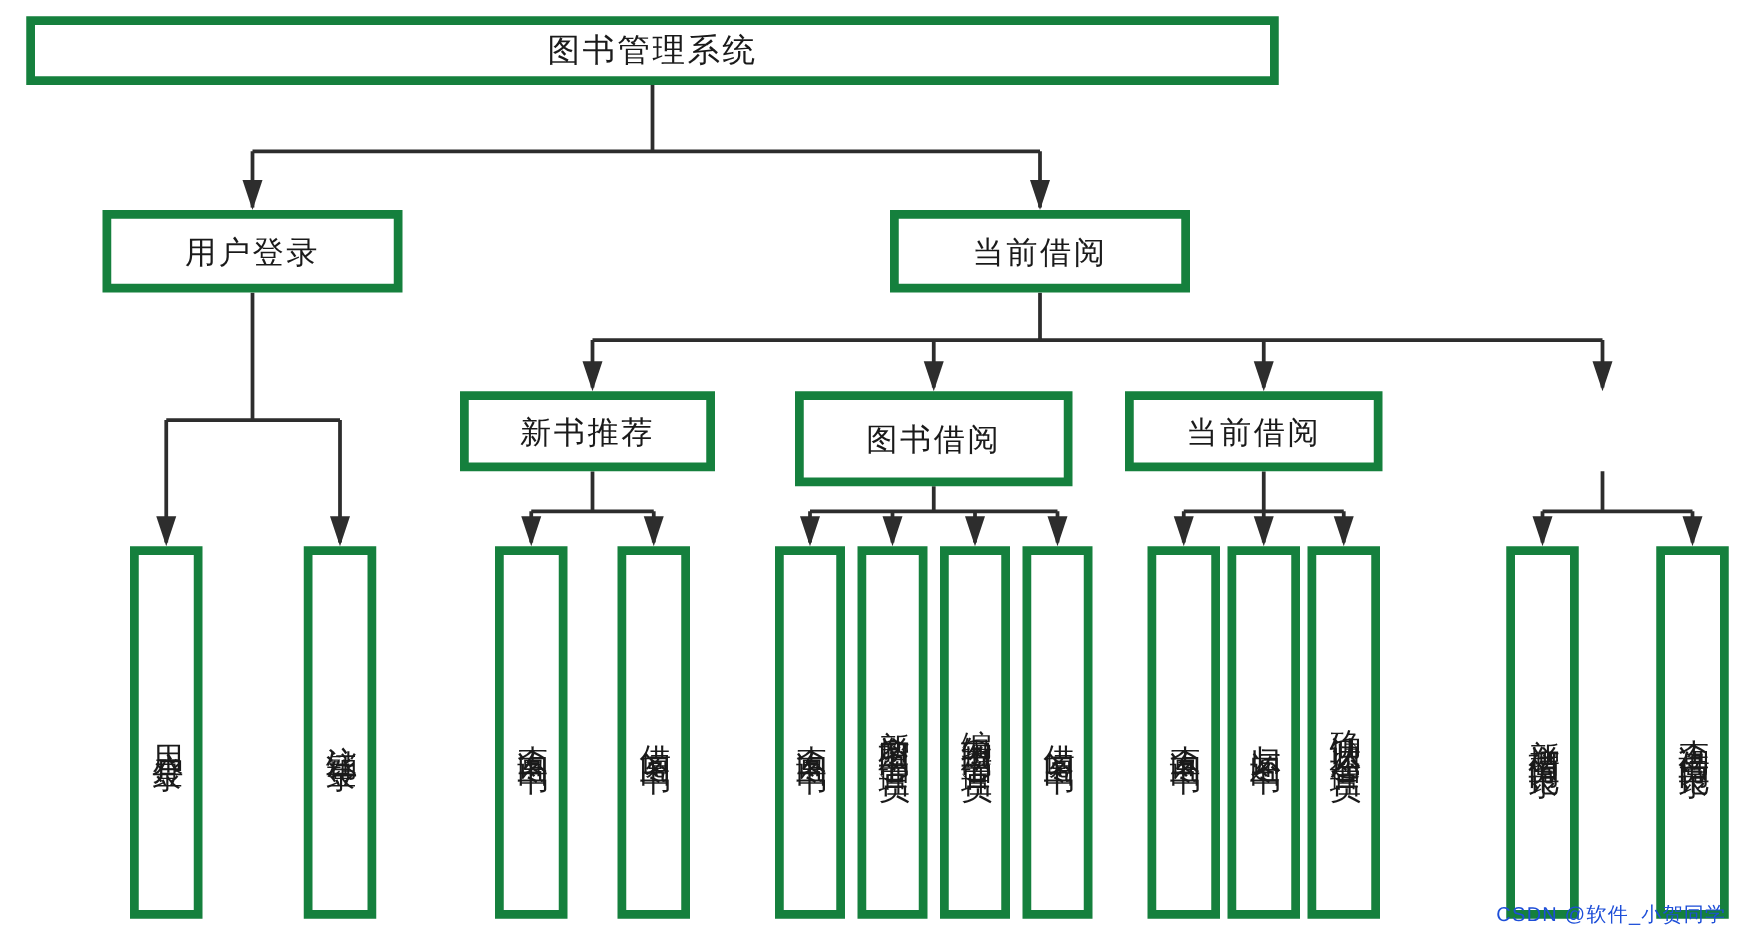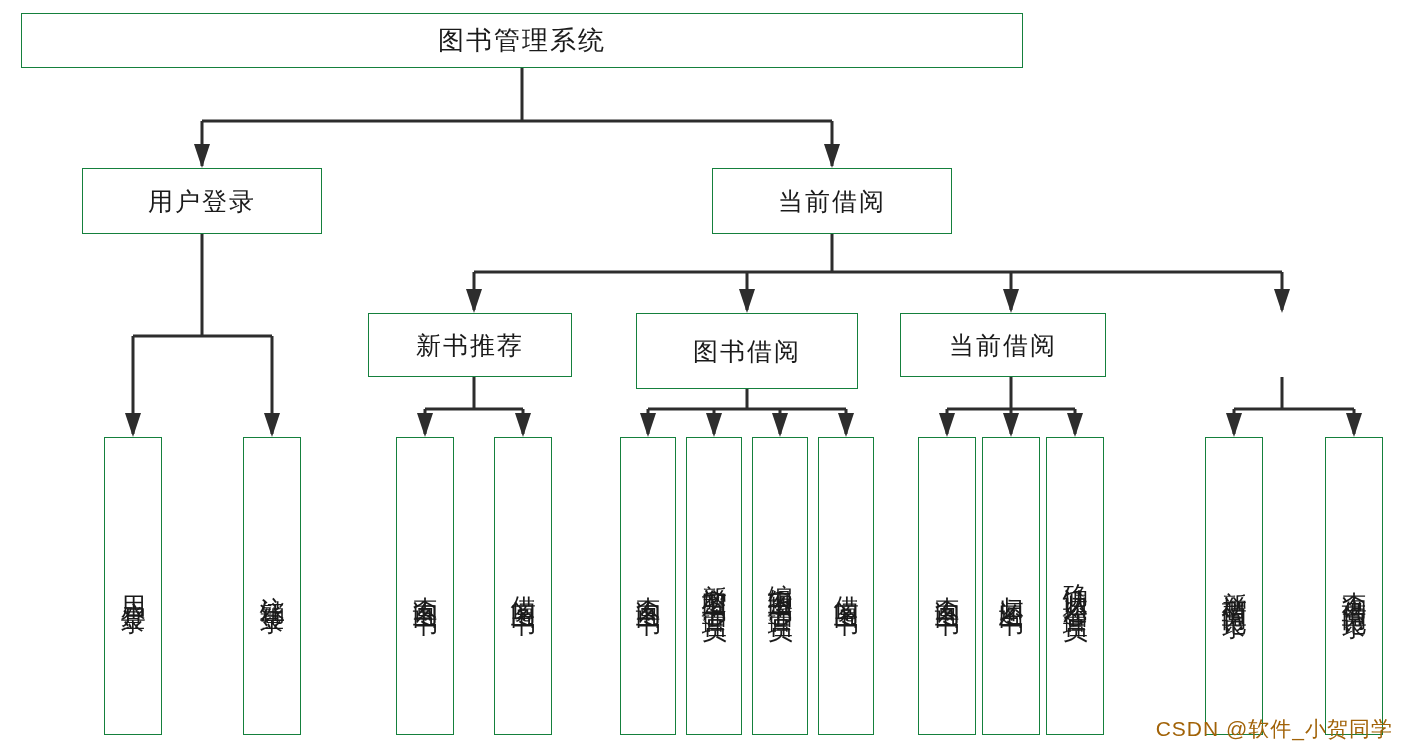--- a/index.html
+++ b/index.html
@@ -19,45 +19,45 @@
   }
   .connectors {
     position: absolute;
     left: 0;
     top: 0;
     pointer-events: none;
   }
   .node {
     position: absolute;
     box-sizing: border-box;
-    border: 1px solid #15803d;
+    border: 7px solid #15803d;
     background: #ffffff;
     color: #1a1a1a;
     display: flex;
     align-items: center;
     justify-content: center;
     letter-spacing: 2px;
     font-size: 25px;
     z-index: 2;
   }
   .node.root { font-size: 26px; }
   .node.vert {
     writing-mode: vertical-rl;
     text-orientation: mixed;
     letter-spacing: 5px;
     font-size: 25px;
     line-height: 1.1;
   }
   .watermark {
     position: absolute;
-    right: 12px;
+    right: 24px;
     bottom: 4px;
-    font-size: 21px;
+    font-size: 16px;
     letter-spacing: 1px;
-    color: #a16207;
+    color: #1d4ed8;
     z-index: 3;
     white-space: nowrap;
   }
 </style>
 </head>
 <body>
 
 <div class="canvas">
 
   <svg class="connectors" width="1405" height="747" viewBox="0 0 1405 747">

